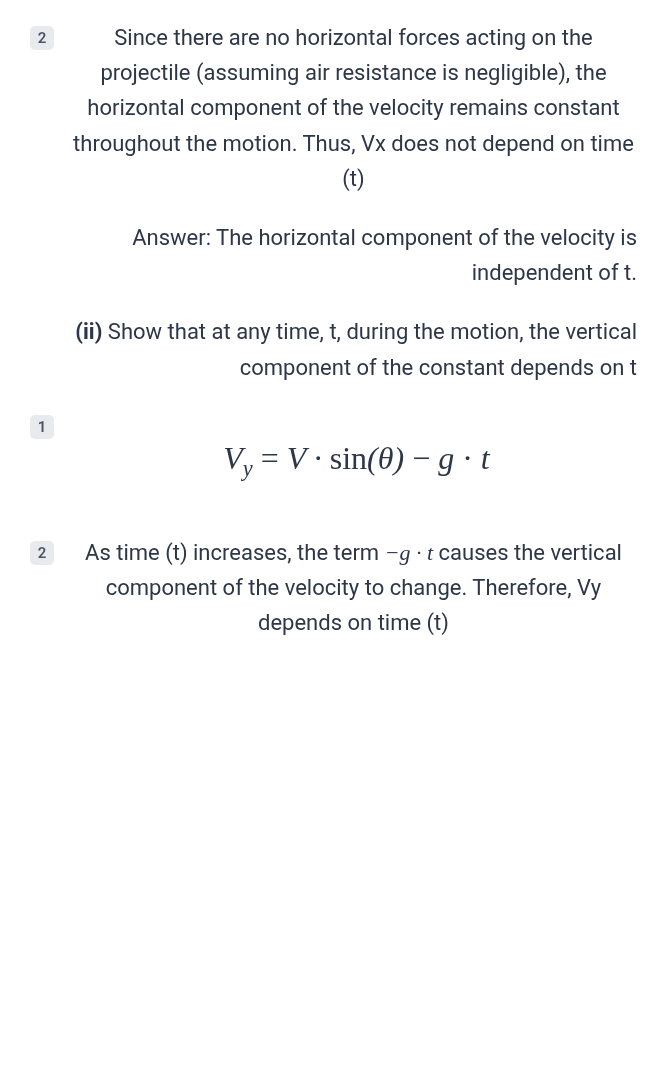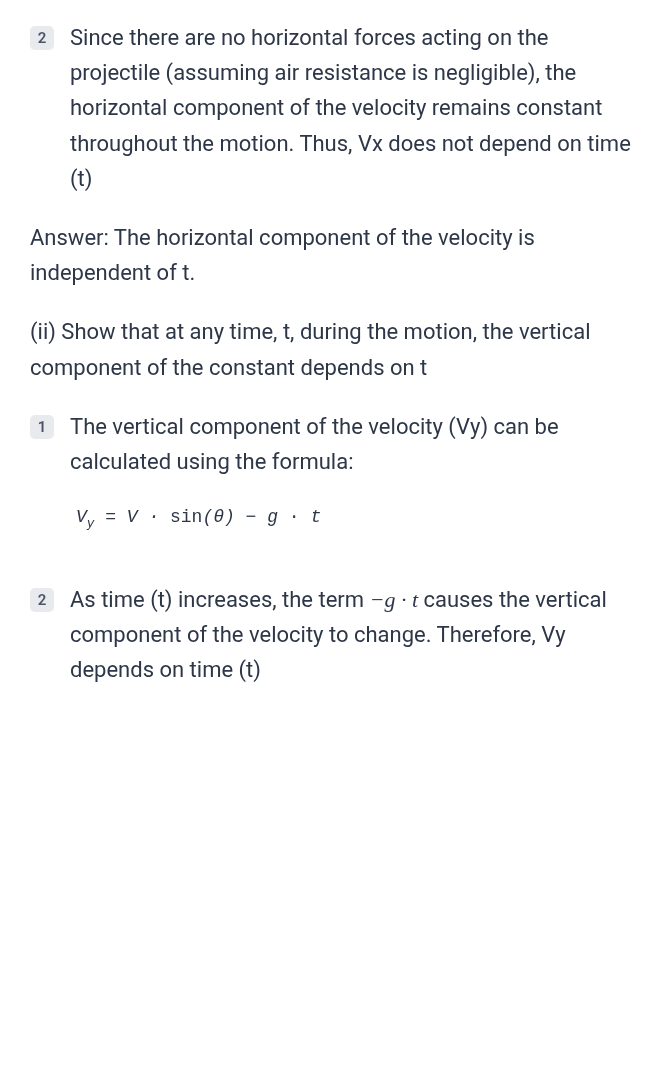--- a/index.html
+++ b/index.html
@@ -31,40 +31,42 @@
       border-radius: 5px;
       display: flex;
       align-items: center;
       justify-content: center;
       margin-right: 16px;
       margin-top: 6px;
     }
     .step-content {
       flex: 1;
       color: #2d3748;
+      text-align: center;
     }
     .paragraph {
       margin-bottom: 24px;
       color: #2d3748;
+      text-align: right;
     }
     .formula-block {
-      font-family: Liberation Mono, monospace;
-      font-size: 18px;
+      font-family: Liberation Serif, serif;
+      font-size: 32px;
       margin: 24px 0;
       padding-left: 6px;
     }
     .formula-block .var-sub {
       font-style: italic;
     }
     .formula-block sub {
       font-size: 0.7em;
       font-style: italic;
     }
     .bold-label {
-      font-weight: 400;
+      font-weight: 700;
     }
     .inline-math {
       font-family: 'Times New Roman', Georgia, serif;
       font-style: italic;
     }
   </style>
 </head>
 <body>
 
 <div class="step-item">
@@ -74,21 +76,20 @@
 
 <div class="paragraph">Answer: The horizontal component of the velocity is independent of t.</div>
 
 <div class="paragraph">
   <span class="bold-label">(ii)</span><span> Show that at any time, t, during the motion, the vertical component of the constant depends on t</span>
 </div>
 
 <div class="step-item">
   <div class="step-number">1</div>
   <div class="step-content">
-    <div>The vertical component of the velocity (Vy) can be calculated using the formula:</div>
     <div class="formula-block">
       <span class="var-sub">V</span><sub>y</sub><span> = </span><span class="var-sub">V · </span><span style="font-style:normal">sin</span><span class="var-sub">(θ)</span><span> − </span><span class="var-sub">g</span><span> · </span><span class="var-sub">t</span>
     </div>
   </div>
 </div>
 
 <div class="step-item" style="margin-bottom:0">
   <div class="step-number">2</div>
   <div class="step-content">
     <span>As time (t) increases, the term </span><span class="inline-math"> −g · t</span><span> causes the vertical component of the velocity to change. Therefore, Vy depends on time (t)</span>

